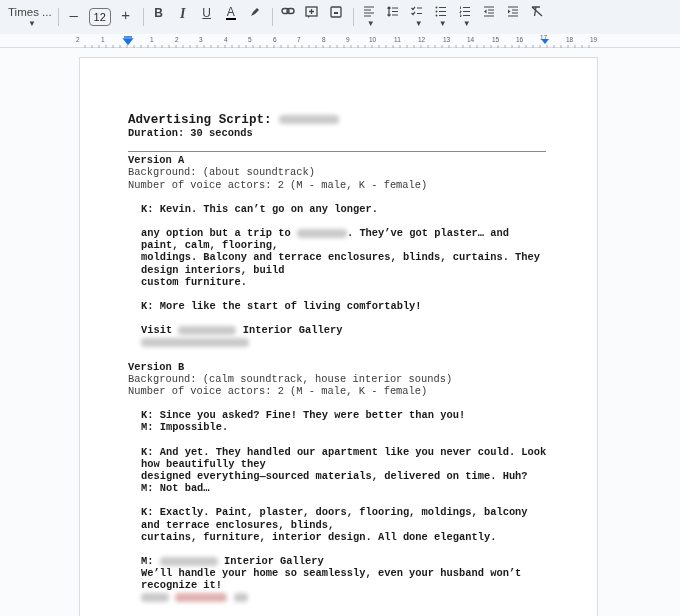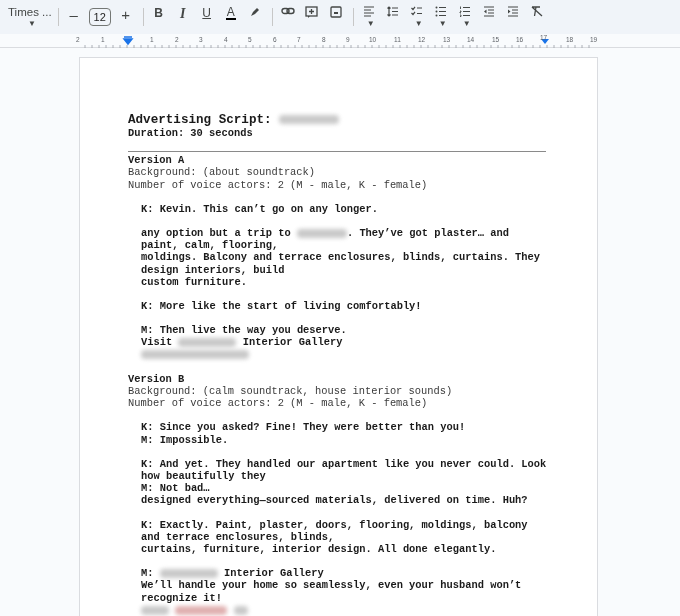--- a/index.html
+++ b/index.html
@@ -172,37 +172,36 @@
   <div class="gap"></div>
   <div class="indent bold">
     <div>K: Kevin. This can’t go on any longer.</div>
     <div class="gap"></div>
     <div><span>any option but a trip to</span> <span class="blur" style="width:50px"></span><span>. They’ve got plaster… and paint, calm, flooring,</span></div>
     <div>moldings. Balcony and terrace enclosures, blinds, curtains. They design interiors, build</div>
     <div>custom furniture.</div>
     <div class="gap"></div>
     <div>K: More like the start of living comfortably!</div>
     <div class="gap"></div>
-    <div>M: Then live the way you deserve.</div>
     <div><span>Visit</span> <span class="blur" style="width:58px"></span> <span>Interior Gallery</span></div>
     <div><span class="blur" style="width:108px"></span></div>
   </div>
   <div class="gap"></div>
 
   <div class="bold">Version B</div>
   <div class="normal">Background: (calm soundtrack, house interior sounds)</div>
   <div class="normal">Number of voice actors: 2 (M - male, K - female)</div>
   <div class="gap"></div>
   <div class="indent bold">
     <div>K: Since you asked? Fine! They were better than you!</div>
     <div>M: Impossible.</div>
     <div class="gap"></div>
     <div>K: And yet. They handled our apartment like you never could. Look how beautifully they</div>
+    <div>designed everything—sourced materials, delivered on time. Huh?</div>
     <div>M: Not bad…</div>
-    <div>designed everything—sourced materials, delivered on time. Huh?</div>
     <div class="gap"></div>
     <div>K: Exactly. Paint, plaster, doors, flooring, moldings, balcony and terrace enclosures, blinds,</div>
     <div>curtains, furniture, interior design. All done elegantly.</div>
     <div class="gap"></div>
     <div><span>M:</span> <span class="blur" style="width:58px"></span> <span>Interior Gallery</span></div>
     <div>We’ll handle your home so seamlessly, even your husband won’t recognize it!</div>
     <div><span class="blur" style="width:28px"></span> <span class="blur red" style="width:52px"></span> <span class="blur" style="width:14px"></span></div>
   </div>
 </div>
 

